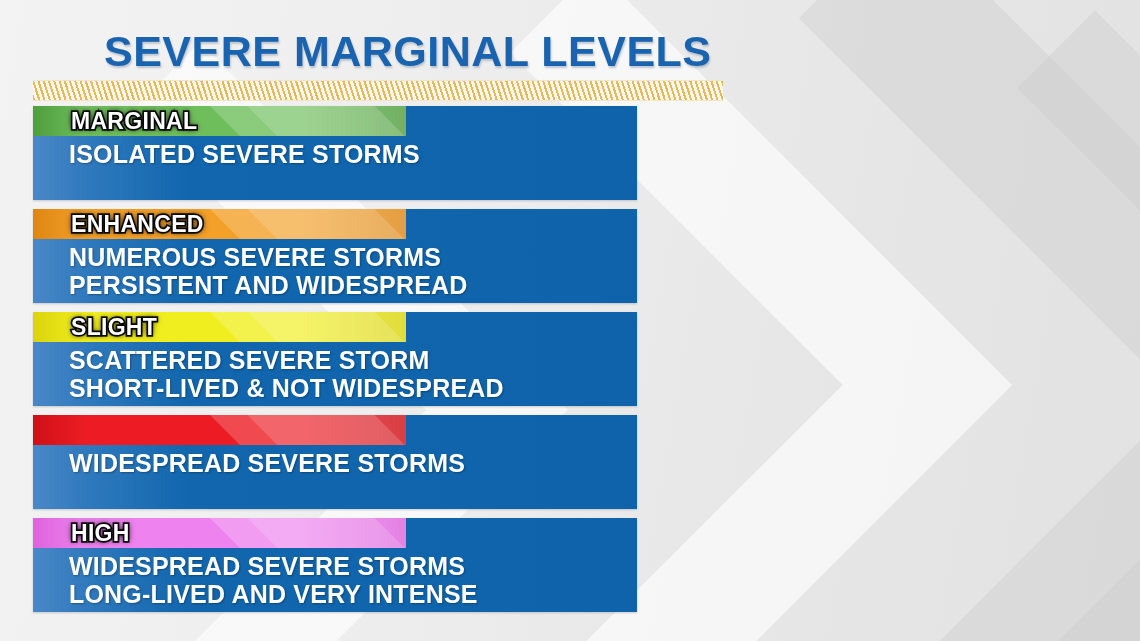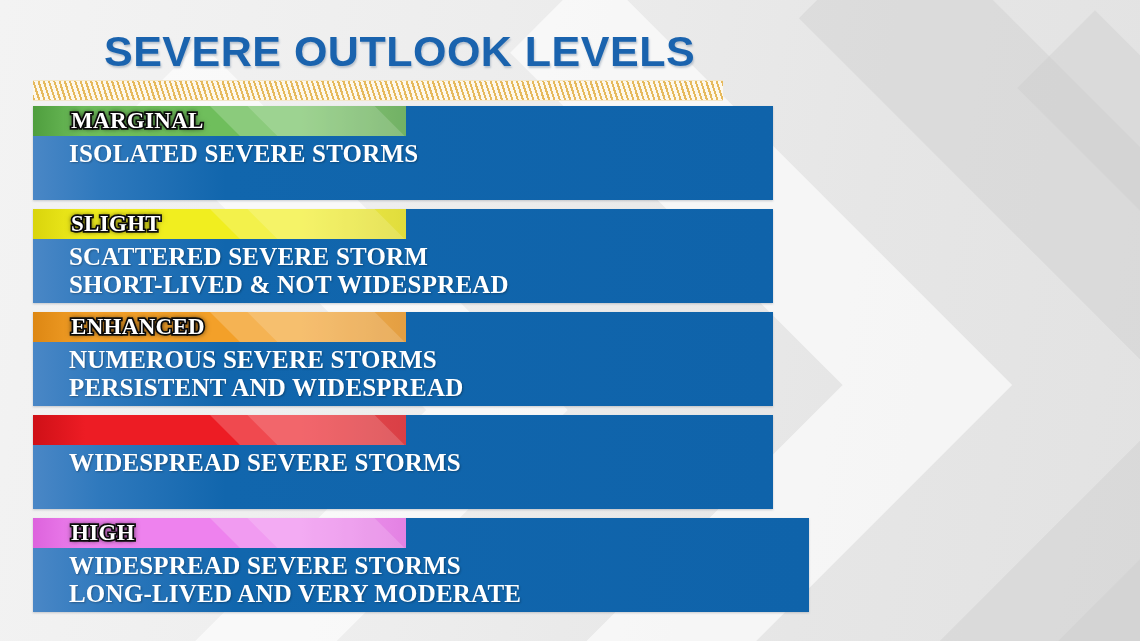--- a/index.html
+++ b/index.html
@@ -71,29 +71,28 @@
 
   
   #rows {
     position: absolute;
     left: 33px;
     top: 106px;
     width: 692px;
   }
   .row {
     position: relative;
-    width: 740px;
+    width: 604px;
     height: 94px;
     margin-bottom: 9px;
     background: linear-gradient(90deg, #4a87c6 0%, #2f79bd 9%, #1166ad 26%, #0f63aa 100%);
     box-shadow: 0 1px 2px rgba(90,100,115,0.30);
     overflow: hidden;
-    font-family: Liberation Serif, serif;
-  }
-  .row:last-child { margin-bottom: 0; padding-left: 36px; }
+  }
+  .row:last-child { margin-bottom: 0; }
 
   .label-bar {
     position: absolute;
     left: 0;
     top: 0;
     width: 373px;
     height: 30px;
     overflow: hidden;
   }
   
@@ -151,76 +150,76 @@
 <body>
 
 <div id="bg">
   <div class="chev dark c5"></div>
   <div class="chev dark c2"></div>
   <div class="chev c1"></div>
   <div class="chev dark c3"></div>
   <div class="chev c4"></div>
 </div>
 
-<div id="title">SEVERE OUTLOOK LEVELS</div>
+<div id="title">SEVERE MARGINAL LEVELS</div>
 
 <div id="stripes"></div>
 
 <div id="rows">
 
   <div class="row">
     <div class="label-bar" style="background: linear-gradient(90deg, rgb(79, 158, 62) 0%, rgb(111, 190, 92) 14%, rgb(111, 190, 92) 72%, rgb(79, 158, 62) 100%);">
       <div class="sheen"></div>
       <div class="sheen2"></div>
     </div>
     <div class="label-text">MARGINAL</div>
     <div class="desc">
       <div>ISOLATED SEVERE STORMS</div>
+    </div>
+  </div>
+
+  <div class="row">
+    <div class="label-bar" style="background: linear-gradient(90deg, rgb(221, 135, 19) 0%, rgb(243, 160, 41) 14%, rgb(243, 160, 41) 72%, rgb(221, 135, 19) 100%);">
+      <div class="sheen"></div>
+      <div class="sheen2"></div>
+    </div>
+    <div class="label-text">ENHANCED</div>
+    <div class="desc">
+      <div>NUMEROUS SEVERE STORMS</div>
+      <div>PERSISTENT AND WIDESPREAD</div>
     </div>
   </div>
 
   <div class="row">
     <div class="label-bar" style="background: linear-gradient(90deg, rgb(217, 212, 12) 0%, rgb(241, 238, 31) 14%, rgb(241, 238, 31) 72%, rgb(217, 212, 12) 100%);">
       <div class="sheen"></div>
       <div class="sheen2"></div>
     </div>
     <div class="label-text">SLIGHT</div>
     <div class="desc">
       <div>SCATTERED SEVERE STORM</div>
       <div>SHORT-LIVED &amp; NOT WIDESPREAD</div>
     </div>
   </div>
 
   <div class="row">
-    <div class="label-bar" style="background: linear-gradient(90deg, rgb(221, 135, 19) 0%, rgb(243, 160, 41) 14%, rgb(243, 160, 41) 72%, rgb(221, 135, 19) 100%);">
-      <div class="sheen"></div>
-      <div class="sheen2"></div>
-    </div>
-    <div class="label-text">ENHANCED</div>
-    <div class="desc">
-      <div>NUMEROUS SEVERE STORMS</div>
-      <div>PERSISTENT AND WIDESPREAD</div>
-    </div>
-  </div>
-
-  <div class="row">
     <div class="label-bar" style="background: linear-gradient(90deg, rgb(207, 16, 23) 0%, rgb(237, 28, 36) 14%, rgb(237, 28, 36) 72%, rgb(207, 16, 23) 100%);">
       <div class="sheen"></div>
       <div class="sheen2"></div>
     </div>
     <div class="desc">
       <div>WIDESPREAD SEVERE STORMS</div>
     </div>
   </div>
 
   <div class="row">
     <div class="label-bar" style="background: linear-gradient(90deg, rgb(221, 99, 221) 0%, rgb(238, 130, 238) 14%, rgb(238, 130, 238) 72%, rgb(221, 99, 221) 100%);">
       <div class="sheen"></div>
       <div class="sheen2"></div>
     </div>
     <div class="label-text">HIGH</div>
     <div class="desc">
       <div>WIDESPREAD SEVERE STORMS</div>
-      <div>LONG-LIVED AND VERY MODERATE</div>
+      <div>LONG-LIVED AND VERY INTENSE</div>
     </div>
   </div>
 
 </div>
 
 </body></html>

